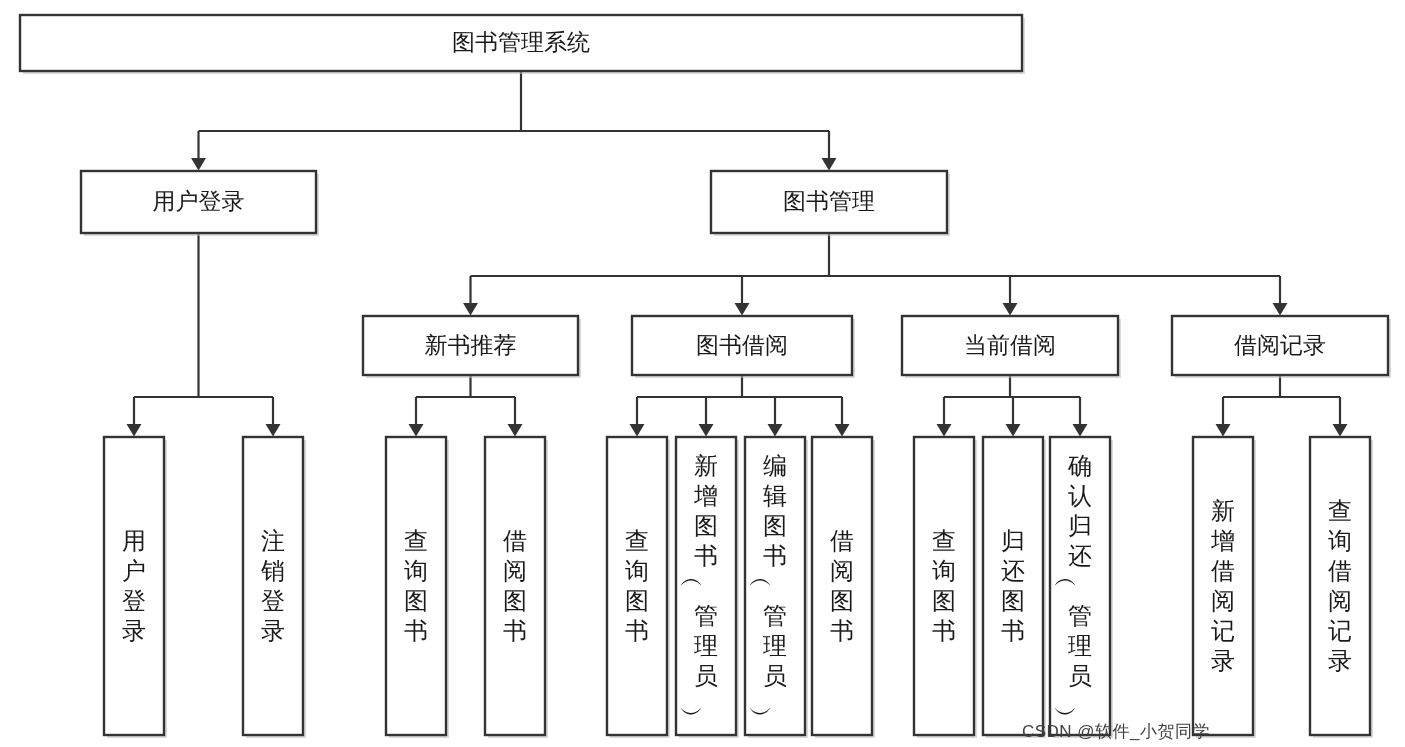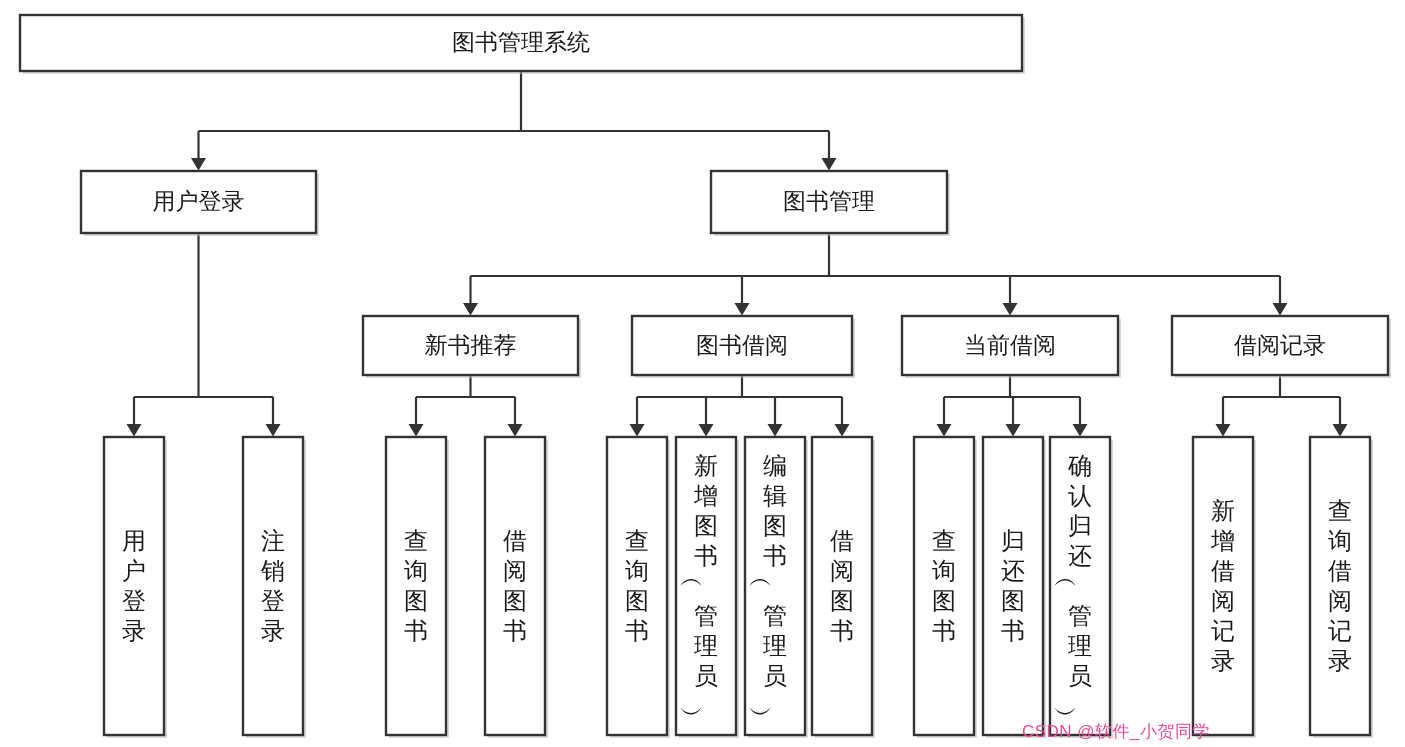--- a/index.html
+++ b/index.html
@@ -57,21 +57,21 @@
     fill: #1a1a1a;
     font-size: 24px;
     text-anchor: middle;
   }
   .watermark {
     position: absolute;
     right: 8px;
     bottom: 4px;
     font-family: "Liberation Sans", "DejaVu Sans", sans-serif;
     font-size: 17px;
-    color: #ec4899;
+    color: #404040;
     letter-spacing: 0.5px;
     white-space: nowrap;
     user-select: none;
     margin-left: 20px;
   }
 </style>
 </head>
 <body>
 
 <div id="diagram-root">

